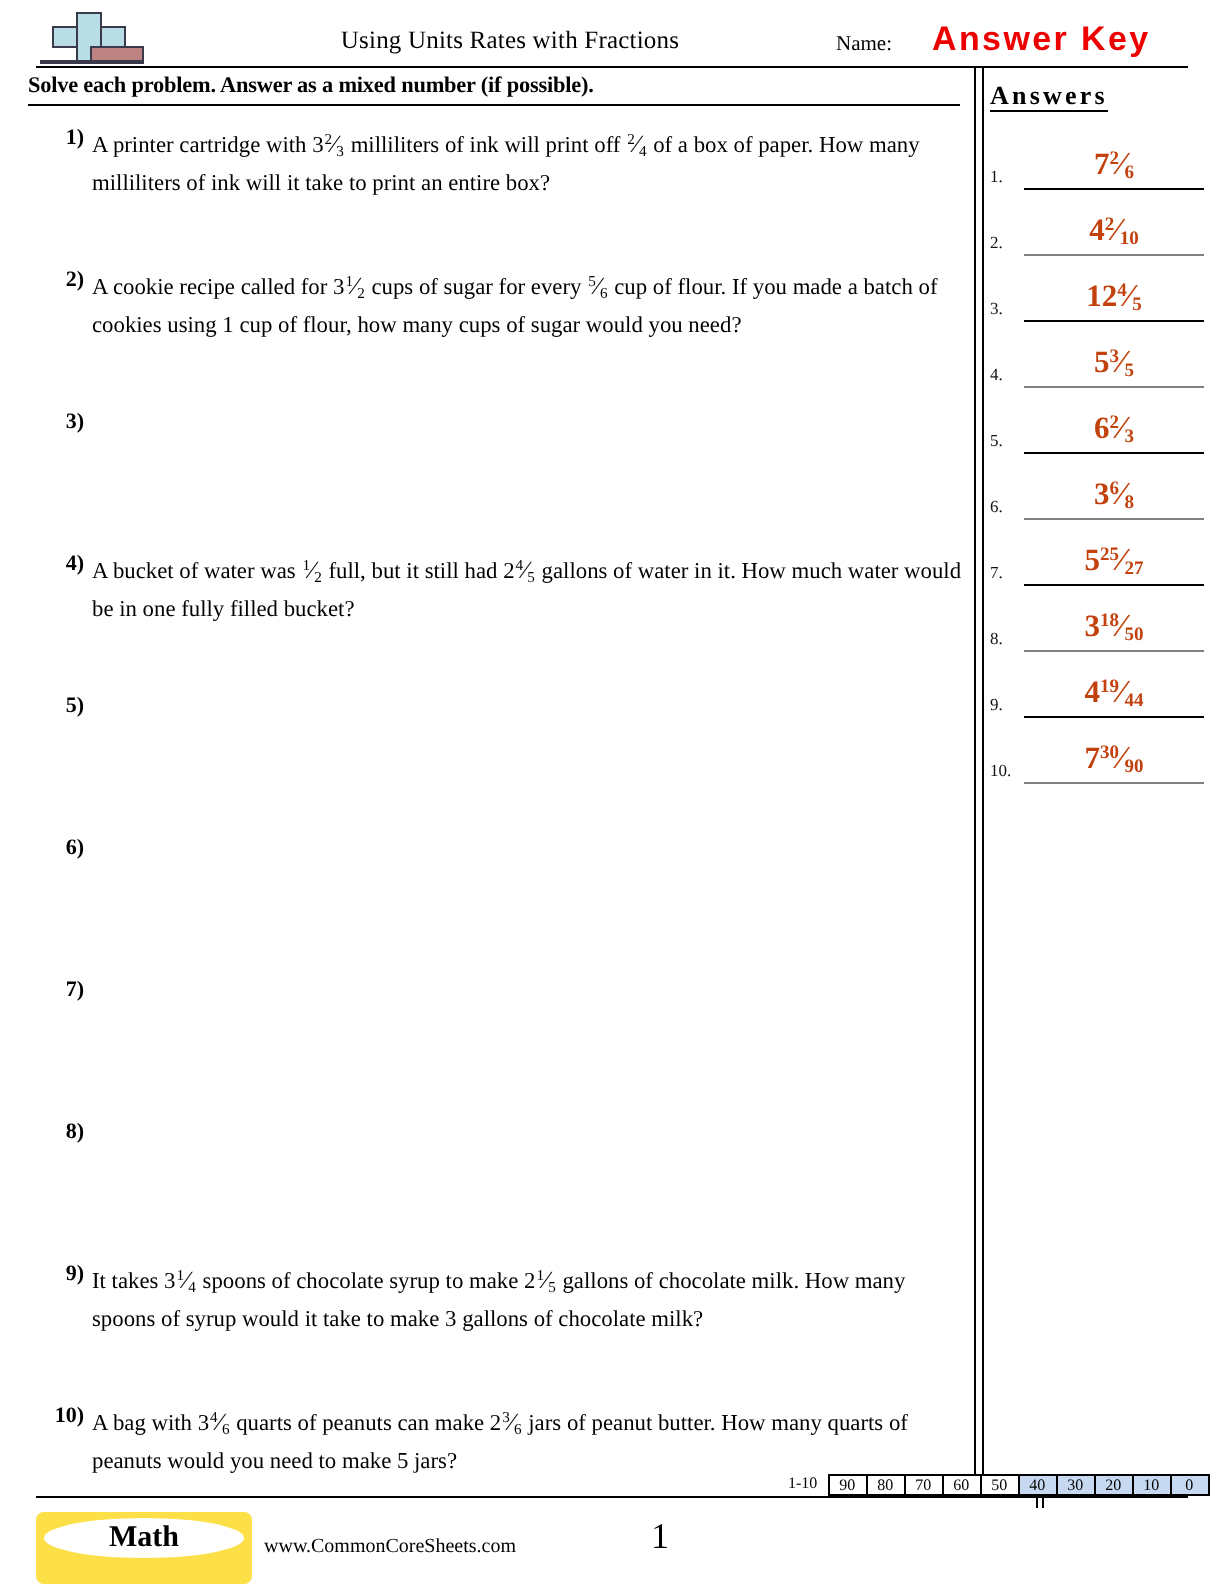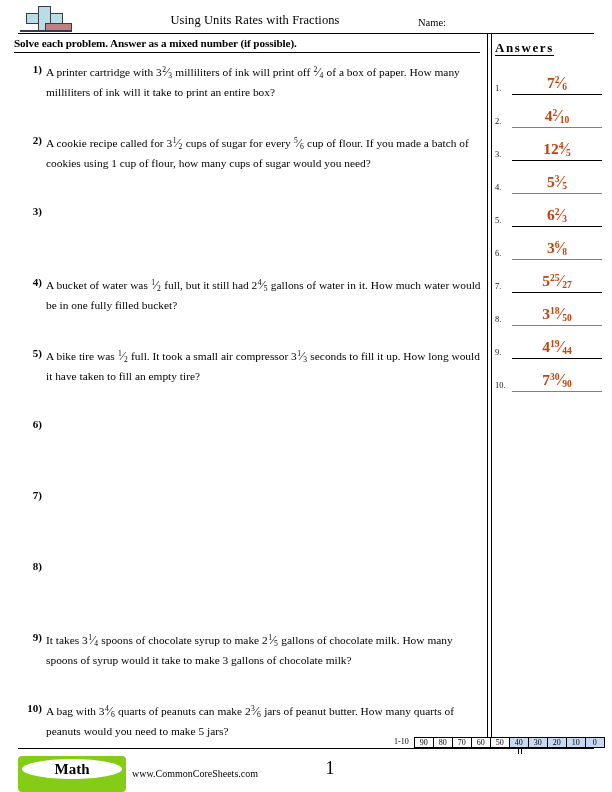--- a/index.html
+++ b/index.html
@@ -241,21 +241,21 @@
   #footer-rule {
     position: absolute;
     left: 18px; top: 748px;
     width: 576px; height: 0;
     border-top: 1.8px solid #000;
   }
   #math-badge {
     position: absolute;
     left: 18px; top: 756px;
     width: 108px; height: 36px;
-    background: #84cc16;
+    background: #fde047;
     border-radius: 4px;
   }
   #math-badge .oval {
     position: absolute;
     left: 4px; top: 3px;
     width: 100px; height: 20px;
     background: #fff;
     border-radius: 50%;
   }
   #math-badge .label {
@@ -329,20 +329,21 @@
 <div id="header">
   <div id="logo">
     <div class="plus-h"></div>
     <div class="plus-v"></div>
     <div class="plus-inner"></div>
     <div class="block"></div>
     <div class="bar"></div>
   </div>
   <div id="worksheet-title">Using Units Rates with Fractions</div>
   <div id="name-label">Name:</div>
+  <div id="answer-key">Answer Key</div>
   <div id="header-rule"></div>
 </div>
 
 <div id="instruction">Solve each problem. Answer as a mixed number (if possible).</div>
 <div id="instruction-rule"></div>
 
 <div id="divider-a"></div>
 <div id="divider-b"></div>
 
 <div id="problems">
@@ -356,21 +357,20 @@
     </div>
     <div class="problem">
       <div class="num">3)</div>
     </div>
     <div class="problem">
       <div class="num">4)</div>
       <div class="body">A bucket of water was <span class="frac"><span class="n">1</span><span class="s">⁄</span><span class="d">2</span></span> full, but it still had 2<span class="frac"><span class="n">4</span><span class="s">⁄</span><span class="d">5</span></span> gallons of water in it. How much water would be in one fully filled bucket?</div>
     </div>
     <div class="problem">
       <div class="num">5)</div>
-      <div class="body">A bike tire was <span class="frac"><span class="n">1</span><span class="s">⁄</span><span class="d">2</span></span> full. It took a small air compressor 3<span class="frac"><span class="n">1</span><span class="s">⁄</span><span class="d">3</span></span> seconds to fill it up. How long would it have taken to fill an empty tire?</div>
     </div>
     <div class="problem">
       <div class="num">6)</div>
     </div>
     <div class="problem">
       <div class="num">7)</div>
     </div>
     <div class="problem">
       <div class="num">8)</div>
     </div>

